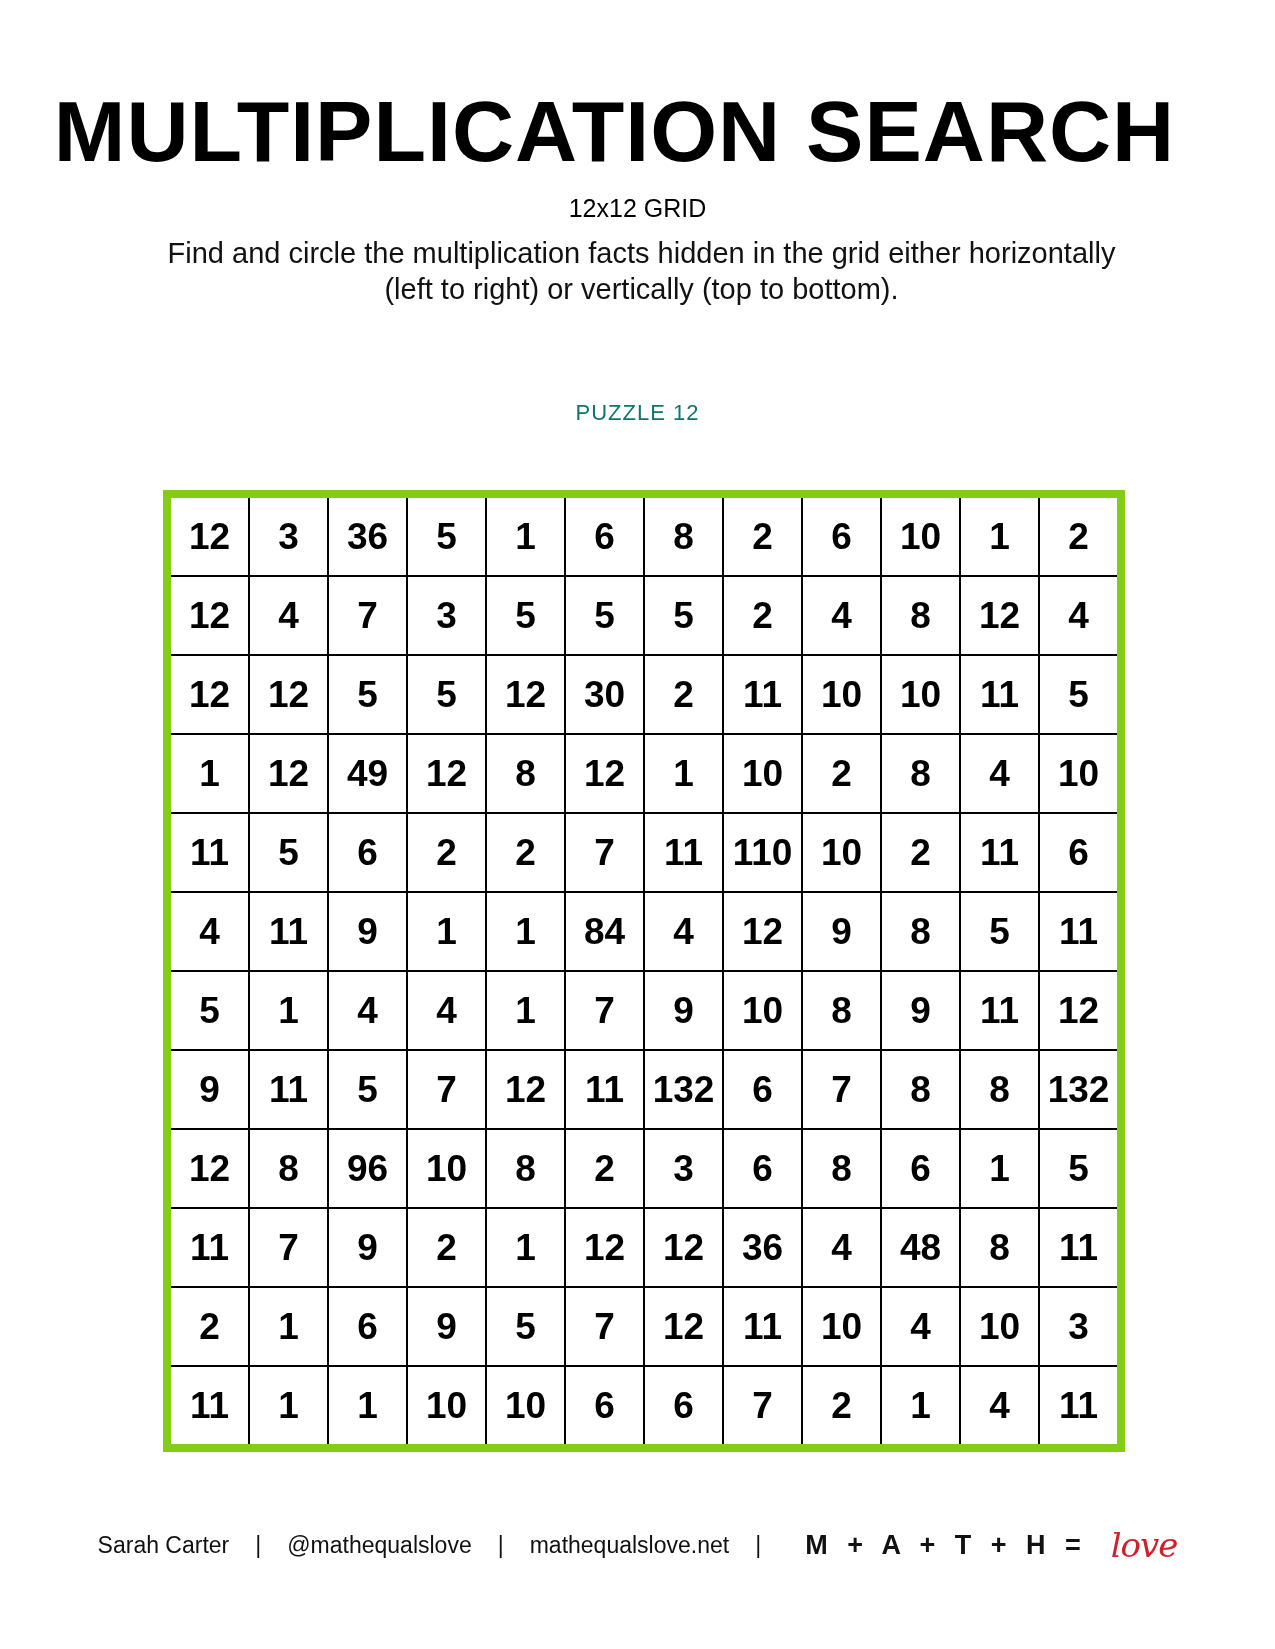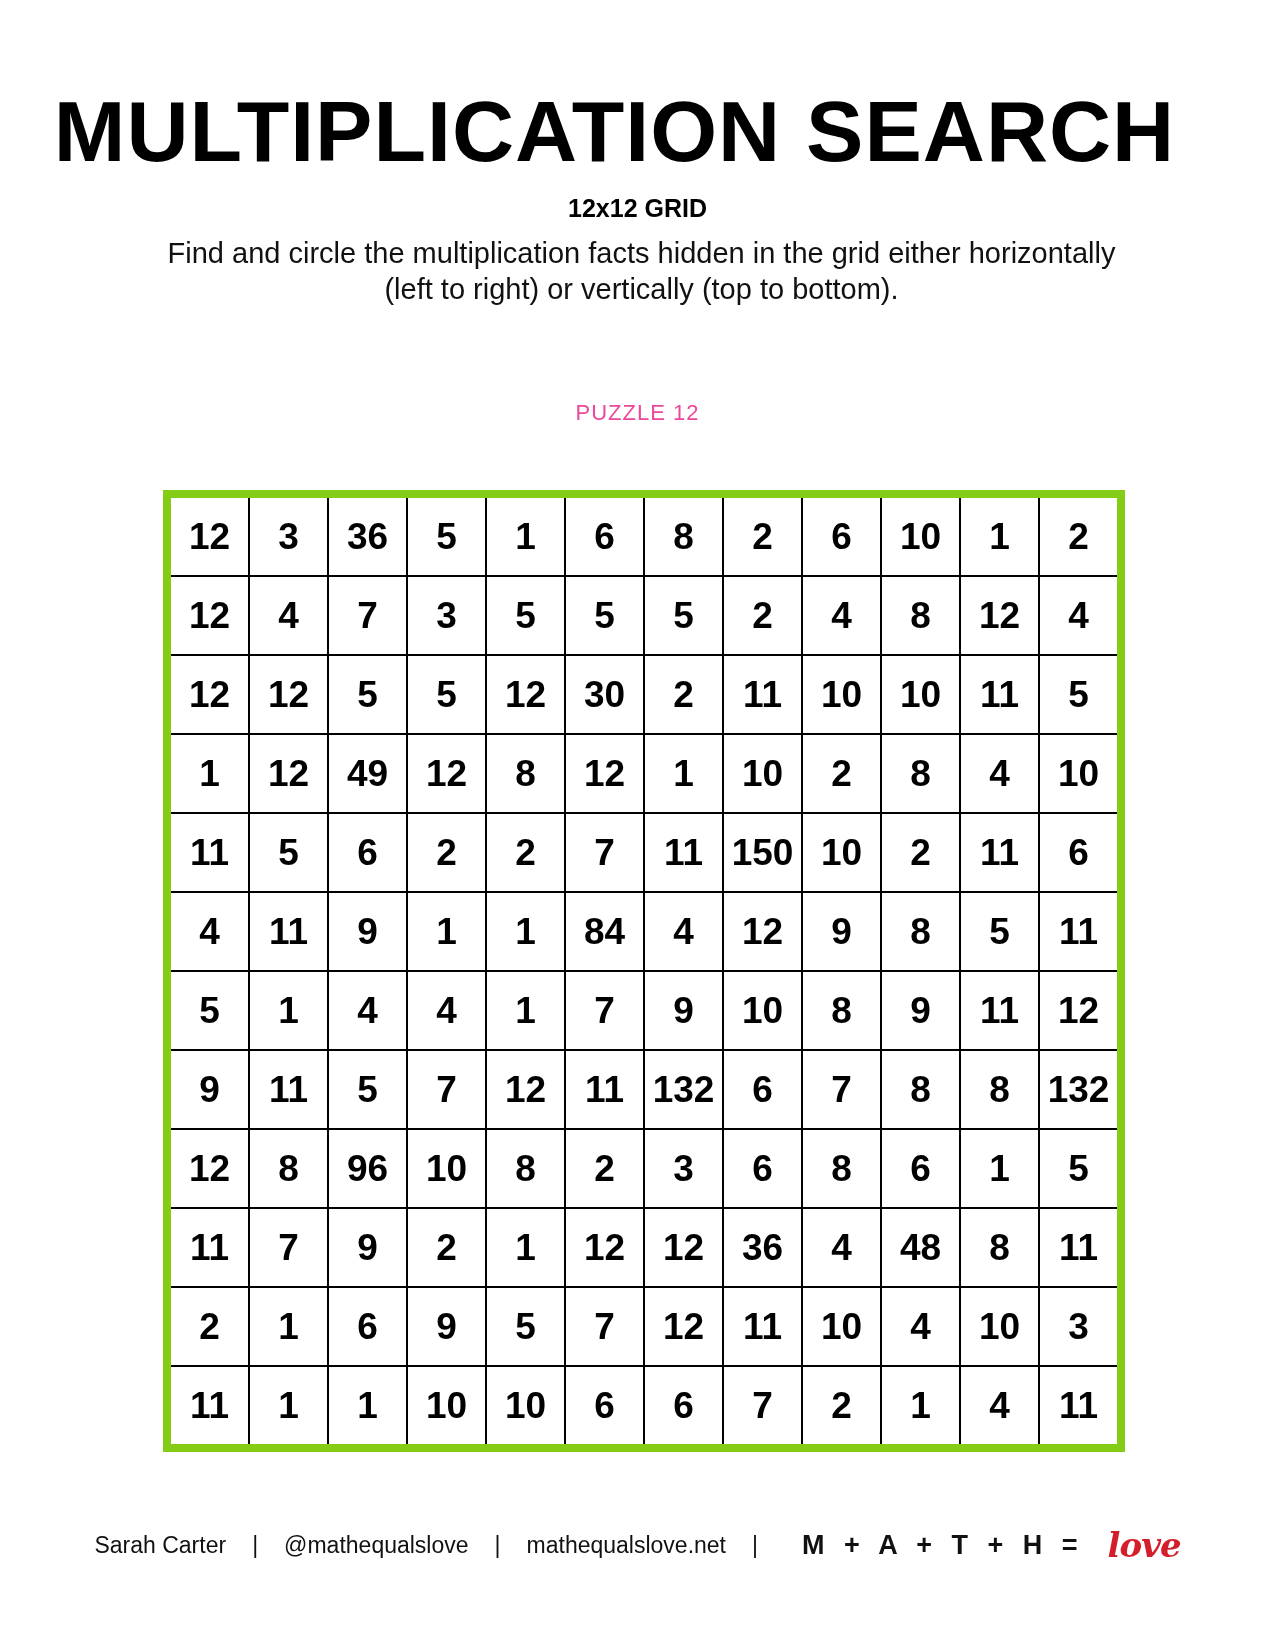--- a/index.html
+++ b/index.html
@@ -7,29 +7,29 @@
     width: 1275px; height: 1649px; position: relative; overflow: hidden;
     font-family: "Liberation Sans", "DejaVu Sans", sans-serif; color: #000;
   }
   .title {
     position: absolute; left: 0; width: 1229px; top: 88px;
     text-align: center; font-weight: 700; font-size: 86px; letter-spacing: 1px;
     line-height: 1;
   }
   .subtitle {
     position: absolute; left: 0; width: 1275px; top: 196px;
-    text-align: center; font-weight: 700; font-size: 25px; line-height: 1;
+    text-align: center; font-weight: 400; font-size: 25px; line-height: 1;
   }
   .instructions {
     position: absolute; left: 154px; width: 975px; top: 235px;
     text-align: center; font-size: 29px; line-height: 36px; color: #111;
   }
   .puzzle-label {
     position: absolute; left: 0; width: 1275px; top: 400px;
-    text-align: center; font-size: 22px; letter-spacing: 1px; color: #ec4899;
+    text-align: center; font-size: 22px; letter-spacing: 1px; color: #0f766e;
   }
   .grid {
     position: absolute; left: 163px; top: 490px;
     border-collapse: collapse; border: 8px solid #84cc16;
   }
   .grid td {
     width: 77px; height: 77px; border: 2px solid #000;
     text-align: center; vertical-align: middle; padding: 0;
     font-weight: 700; font-size: 37px; line-height: 1;
   }
@@ -37,21 +37,21 @@
     position: absolute; left: 0; width: 1275px; top: 1525px;
     display: flex; justify-content: center; align-items: center; gap: 16px;
     font-size: 23px; color: #111;
   }
   .footer .sep { margin: 0 10px; }
   .footer .brand {
     font-weight: 700; font-size: 27px; letter-spacing: 6px; margin-left: 18px;
   }
   .footer .love {
     font-family: "DejaVu Serif", serif; font-style: italic; color: #d21f2b;
-    font-size: 34px; margin-left: 8px; letter-spacing: -1px; font-weight: bold;
+    font-size: 34px; margin-left: 8px; letter-spacing: -1px;
   }
 </style>
 </head>
 <body>
 
 <div class="title">MULTIPLICATION SEARCH</div>
 <div class="subtitle">12x12 GRID</div>
 <div class="instructions">Find and circle the multiplication facts hidden in the grid either horizontally (left to right) or vertically (top to bottom).</div>
 <div class="puzzle-label">PUZZLE 12</div>
 
@@ -114,21 +114,21 @@
         <td>10</td>
       </tr>
       <tr>
         <td>11</td>
         <td>5</td>
         <td>6</td>
         <td>2</td>
         <td>2</td>
         <td>7</td>
         <td>11</td>
-        <td>150</td>
+        <td>110</td>
         <td>10</td>
         <td>2</td>
         <td>11</td>
         <td>6</td>
       </tr>
       <tr>
         <td>4</td>
         <td>11</td>
         <td>9</td>
         <td>1</td>

